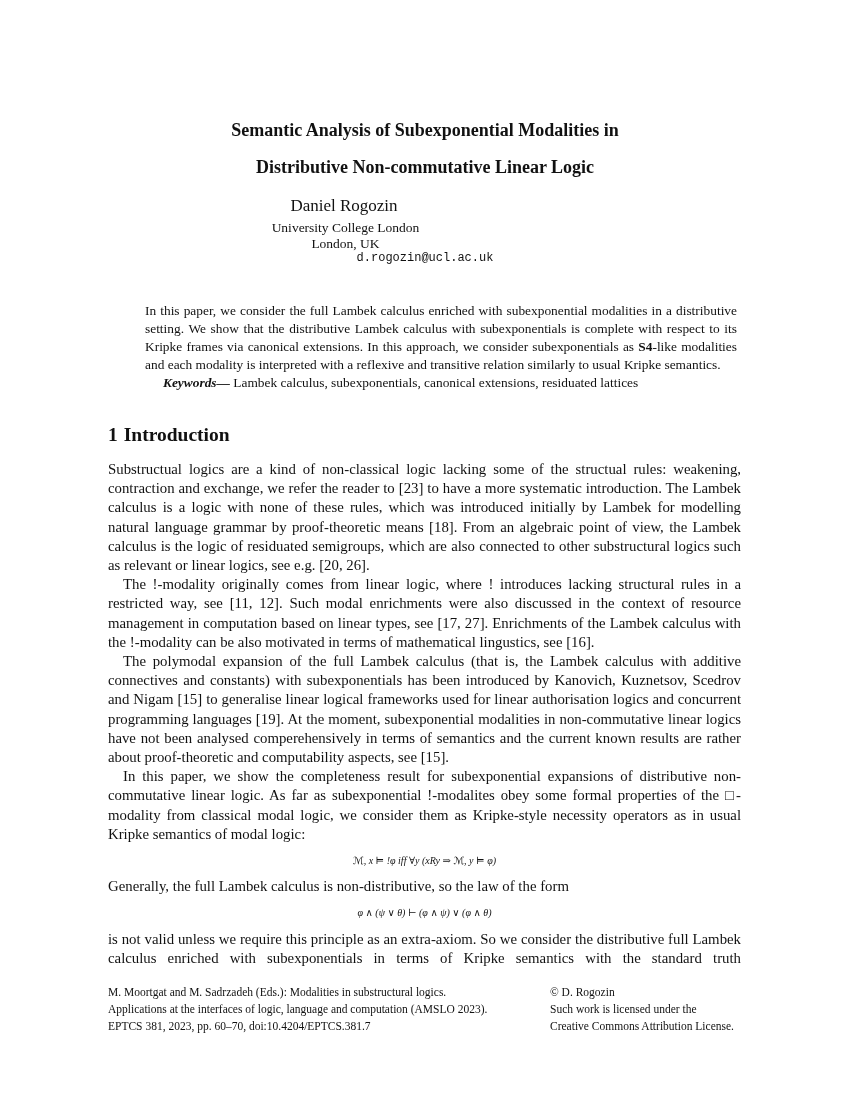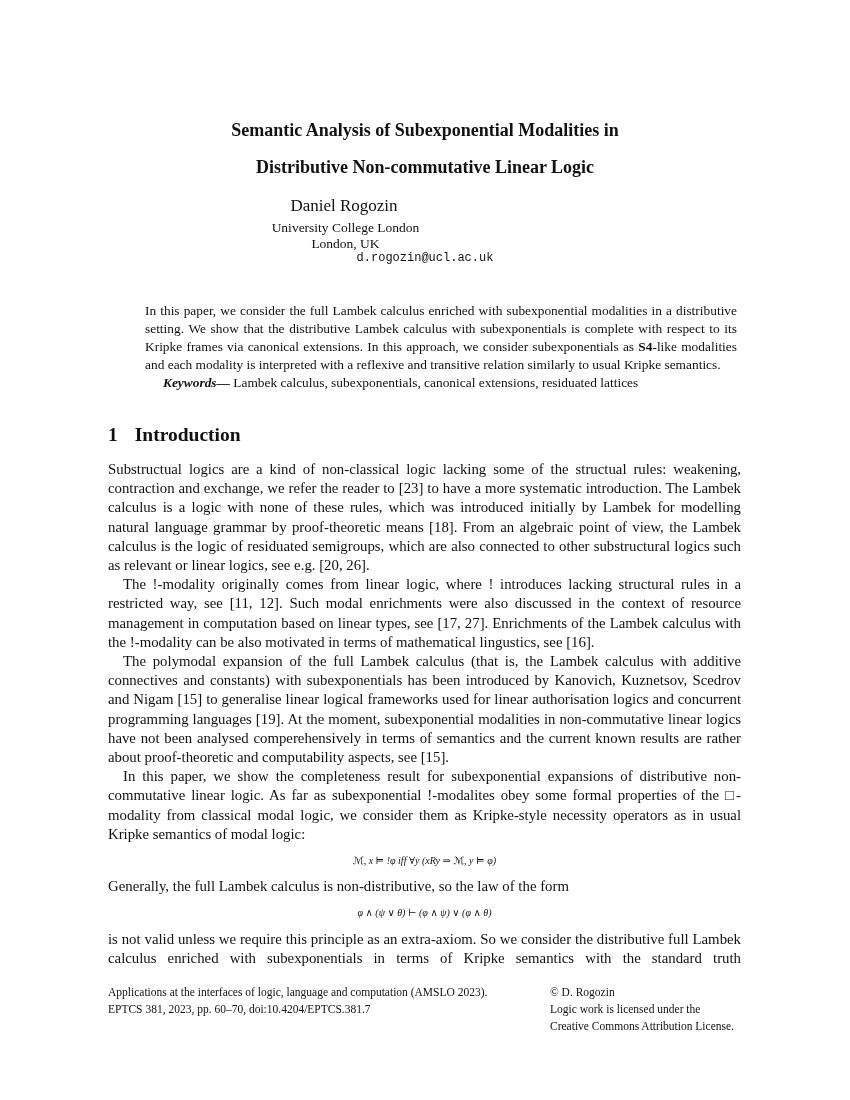--- a/index.html
+++ b/index.html
@@ -72,21 +72,21 @@
   .kw-label { font-weight: bold; font-style: italic; }
   .bold { font-weight: bold; }
   
   .section-heading {
     position: absolute;
     top: 424px;
     left: 108px;
     font-size: 19.5px;
     font-weight: bold;
   }
-  .section-heading .sec-title { margin-left: 17px; }
+  .section-heading .sec-title { margin-left: 6px; }
   
   .body-text {
     position: absolute;
     top: 460px;
     left: 108px;
     width: 633px;
     font-size: 14.8px;
     line-height: 19.2px;
     text-align: justify;
   }
@@ -159,23 +159,24 @@
     <p class="indent">The polymodal expansion of the full Lambek calculus (that is, the Lambek calculus with additive connectives and constants) with subexponentials has been introduced by Kanovich, Kuznetsov, Scedrov and Nigam [15] to generalise linear logical frameworks used for linear authorisation logics and concurrent programming languages [19]. At the moment, subexponential modalities in non-commutative linear logics have not been analysed comperehensively in terms of semantics and the current known results are rather about proof-theoretic and computability aspects, see [15].</p>
     <p class="indent">In this paper, we show the completeness result for subexponential expansions of distributive non-commutative linear logic. As far as subexponential !-modalites obey some formal properties of the □-modality from classical modal logic, we consider them as Kripke-style necessity operators as in usual Kripke semantics of modal logic:</p>
     <div class="formula">ℳ, x ⊨ !φ iff ∀y (xRy ⇒ ℳ, y ⊨ φ)</div>
     <p>Generally, the full Lambek calculus is non-distributive, so the law of the form</p>
     <div class="formula">φ ∧ (ψ ∨ θ) ⊢ (φ ∧ ψ) ∨ (φ ∧ θ)</div>
     <p class="force-justify">is not valid unless we require this principle as an extra-axiom. So we consider the distributive full Lambek calculus enriched with subexponentials in terms of Kripke semantics with the standard truth</p>
   </div>
 
   <div class="footer">
     <div class="footer-left">
+      <div>M. Moortgat and M. Sadrzadeh (Eds.): Modalities in substructural logics.</div>
       <div>Applications at the interfaces of logic, language and computation (AMSLO 2023).</div>
       <div>EPTCS 381, 2023, pp. 60–70, doi:10.4204/EPTCS.381.7</div>
     </div>
     <div class="footer-right">
       <div>© D. Rogozin</div>
-      <div>Logic work is licensed under the</div>
+      <div>Such work is licensed under the</div>
       <div>Creative Commons Attribution License.</div>
     </div>
   </div>
 
 </div>
 
 </body></html>

